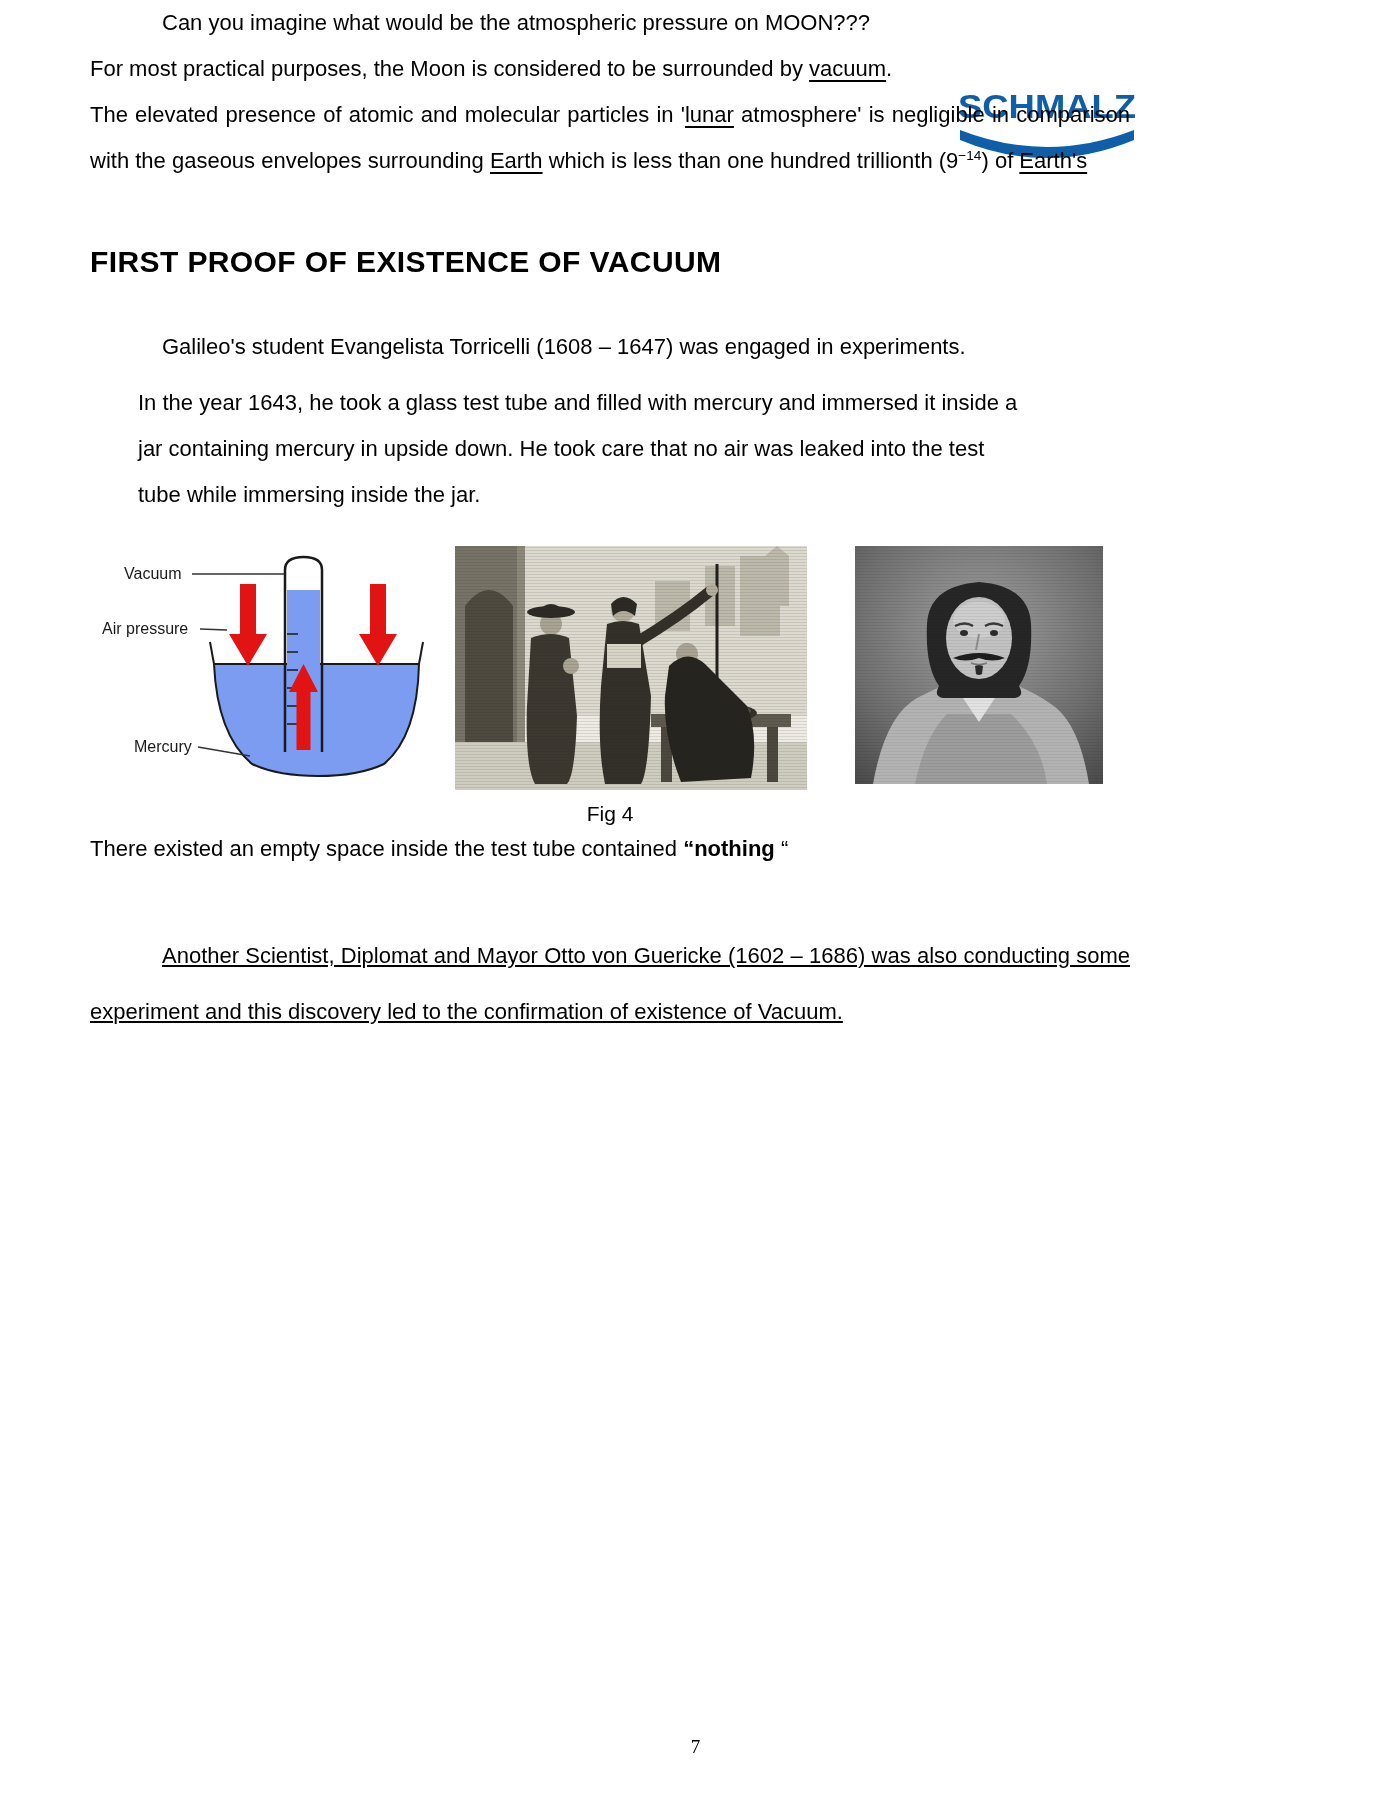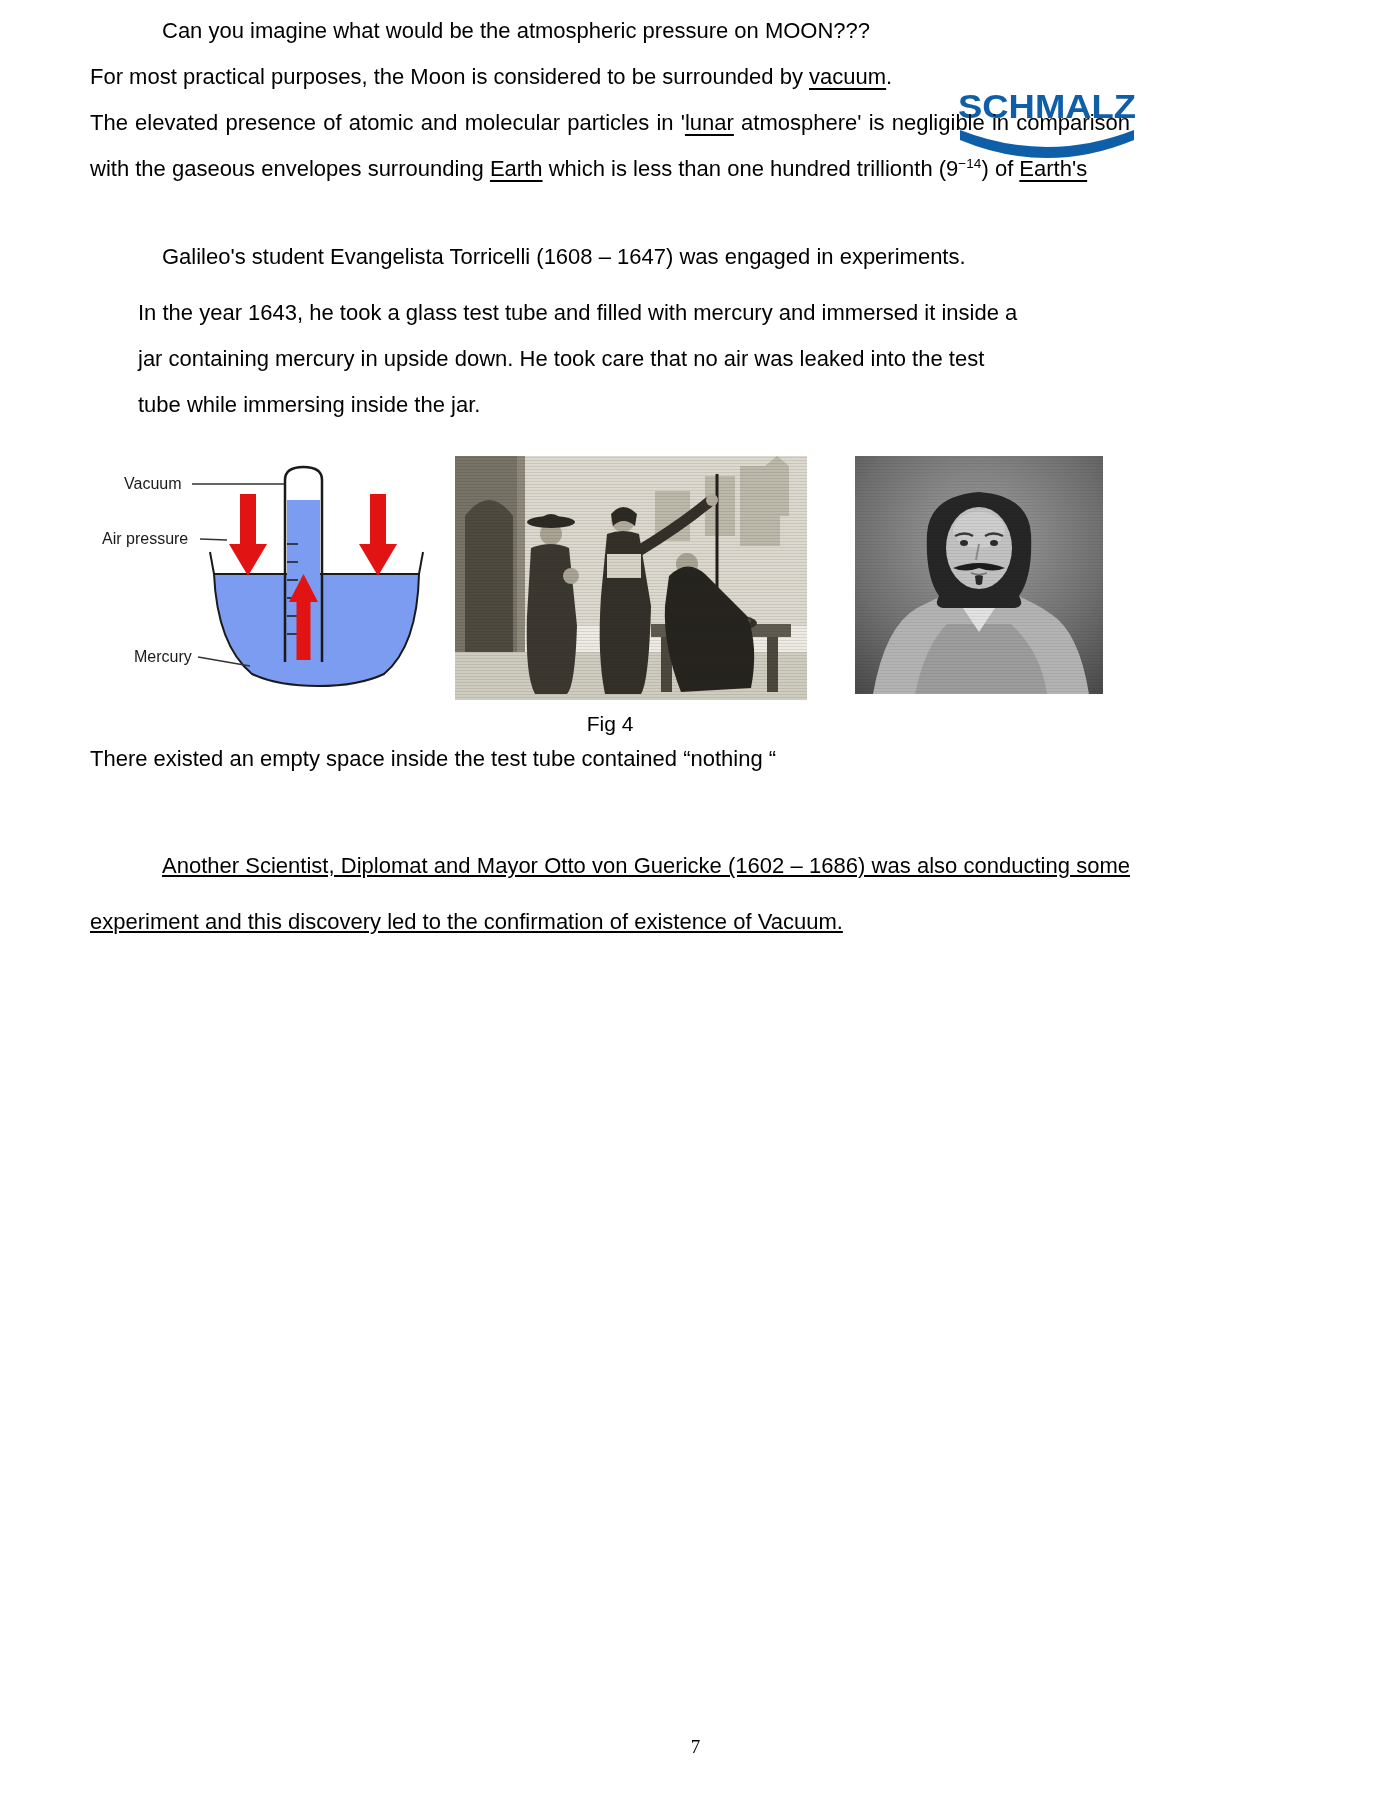--- a/index.html
+++ b/index.html
@@ -8,21 +8,21 @@
     position: relative;
     width: 1391px;
     height: 1800px;
     background: #ffffff;
     font-family: "Liberation Sans", sans-serif;
     color: #000000;
     overflow: hidden;
   }
   .logo { position:absolute; left:958px; top:86px; width:180px; height:84px; }
   .content {
-    position:absolute; left:90px; top:8px; width:1040px;
+    position:absolute; left:90px; top:0; width:1040px;
     font-size:22px; line-height:46px;
   }
   p { margin:0; }
   .indent { text-indent:72px; }
   .justify { text-align:justify; }
   .u { text-decoration:underline; text-underline-offset:4px; }
   sup { font-size:0.62em; vertical-align:super; line-height:0; }
   h1.heading {
     font-size:30px; line-height:40px; font-weight:700;
     margin:58px 0 0 0; letter-spacing:0.4px;
@@ -31,21 +31,21 @@
   .line-block { margin-top:10px; }
   .line { line-height:46px;margin-left:48px; }
   figure { margin:28px 0 0 0; padding:0; }
   .fig-row { display:flex; align-items:flex-start; }
   .fig-diagram { width:330px; height:244px; margin-left:10px; }
   .fig-engraving { width:352px; height:244px; margin-left:25px; }
   .fig-portrait { width:248px; height:238px; margin-left:48px; }
   figcaption { margin-top:12px; text-align:center; font-size:21px; line-height:24px; }
   .obs-p1 { margin-top:44px; }
   .guericke { margin-top:56px; line-height:56px;text-decoration:underline; }
-  .bold { font-weight:400; }
+  .bold { font-weight:700; }
   .footer {
     position:absolute; left:0; top:1736px; width:100%;
     text-align:center; font-size:19px; font-family:"Liberation Serif", serif;
   }
   svg text { font-family:"Liberation Sans", sans-serif; }
 </style>
 </head>
 <body>
 
 <div class="page">
@@ -56,20 +56,21 @@
   </svg>
 
   <div class="content">
 
     <p class="indent">Can you imagine what would be the atmospheric pressure on MOON???</p>
 
     <p><span>For most practical purposes, the Moon is considered to be surrounded by </span><span class="u">vacuum</span><span>.</span></p>
 
     <p class="justify"><span>The elevated presence of atomic and molecular particles in '</span><span class="u">lunar</span><span> atmosphere' is negligible in comparison with the gaseous envelopes surrounding </span><span class="u">Earth</span><span> which is less than one hundred trillionth (9</span><sup>−14</sup><span>) of </span><span class="u">Earth's</span></p>
 
+    <h1 class="heading">FIRST PROOF OF EXISTENCE OF VACUUM</h1>
 
     <p class="indent sec-p1">Galileo's student Evangelista Torricelli (1608 – 1647) was engaged in experiments.</p>
 
     <div class="line-block">
       <div class="line">In the year 1643, he took a glass test tube and filled with mercury and immersed it inside a</div>
       <div class="line">jar containing mercury in upside down. He took care that no air was leaked into the test</div>
       <div class="line">tube while immersing inside the jar.</div>
     </div>
 
     <figure>

